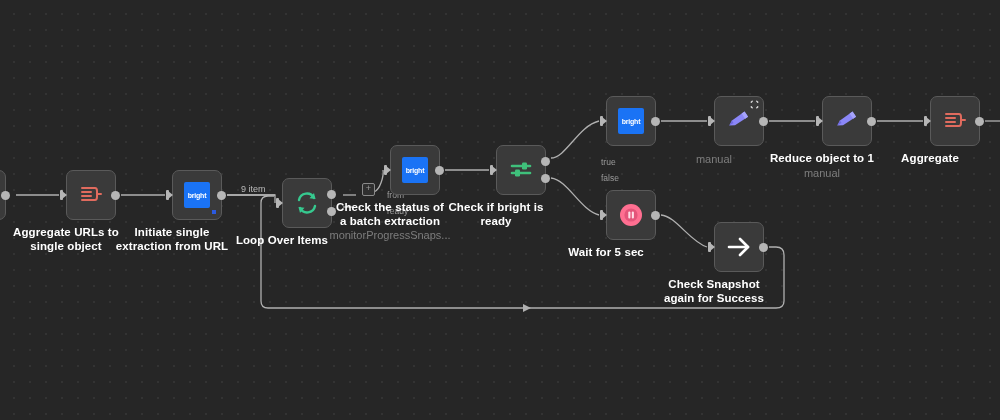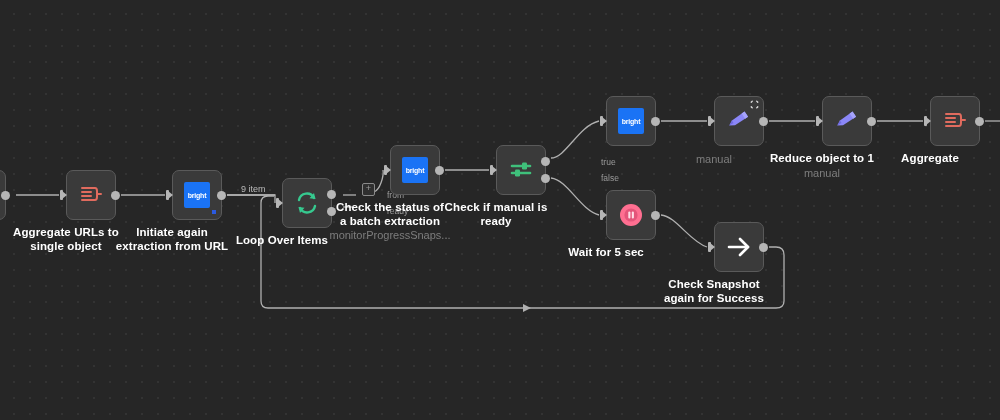--- a/index.html
+++ b/index.html
@@ -178,21 +178,21 @@
     <div class="node-box">
       <span class="port-in">
           <i class="bar"></i>
           <i class="tri"></i>
         </span>
       <span class="icon-bright">bright</span>
       <i class="bright-dot"></i>
       <span class="port out"></span>
     </div>
     <div class="node-labels">
-      <div class="node-title">Initiate again
+      <div class="node-title">Initiate single
 extraction from URL</div>
     </div>
   </div>
 
   <div class="node" style="left:282px;top:178px;">
     <div class="node-box">
       <span class="port-in">
           <i class="bar"></i>
           <i class="tri"></i>
         </span>
@@ -251,21 +251,21 @@
           <rect x="14" y="5.5" width="5" height="7" rx="1.2" fill="#3fc07b"></rect>
           <rect x="7" y="12.5" width="5" height="7" rx="1.2" fill="#3fc07b"></rect>
         </svg>
       </span>
       <span class="port out p1"></span>
       <span class="port out p2"></span>
       <span class="port-label" style="left:56px;top:33%;">true</span>
       <span class="port-label" style="left:56px;top:67%;">false</span>
     </div>
     <div class="node-labels">
-      <div class="node-title">Check if manual is
+      <div class="node-title">Check if bright is
 ready</div>
     </div>
   </div>
 
   <div class="node" style="left:606px;top:96px;">
     <div class="node-box">
       <span class="port-in">
           <i class="bar"></i>
           <i class="tri"></i>
         </span>

